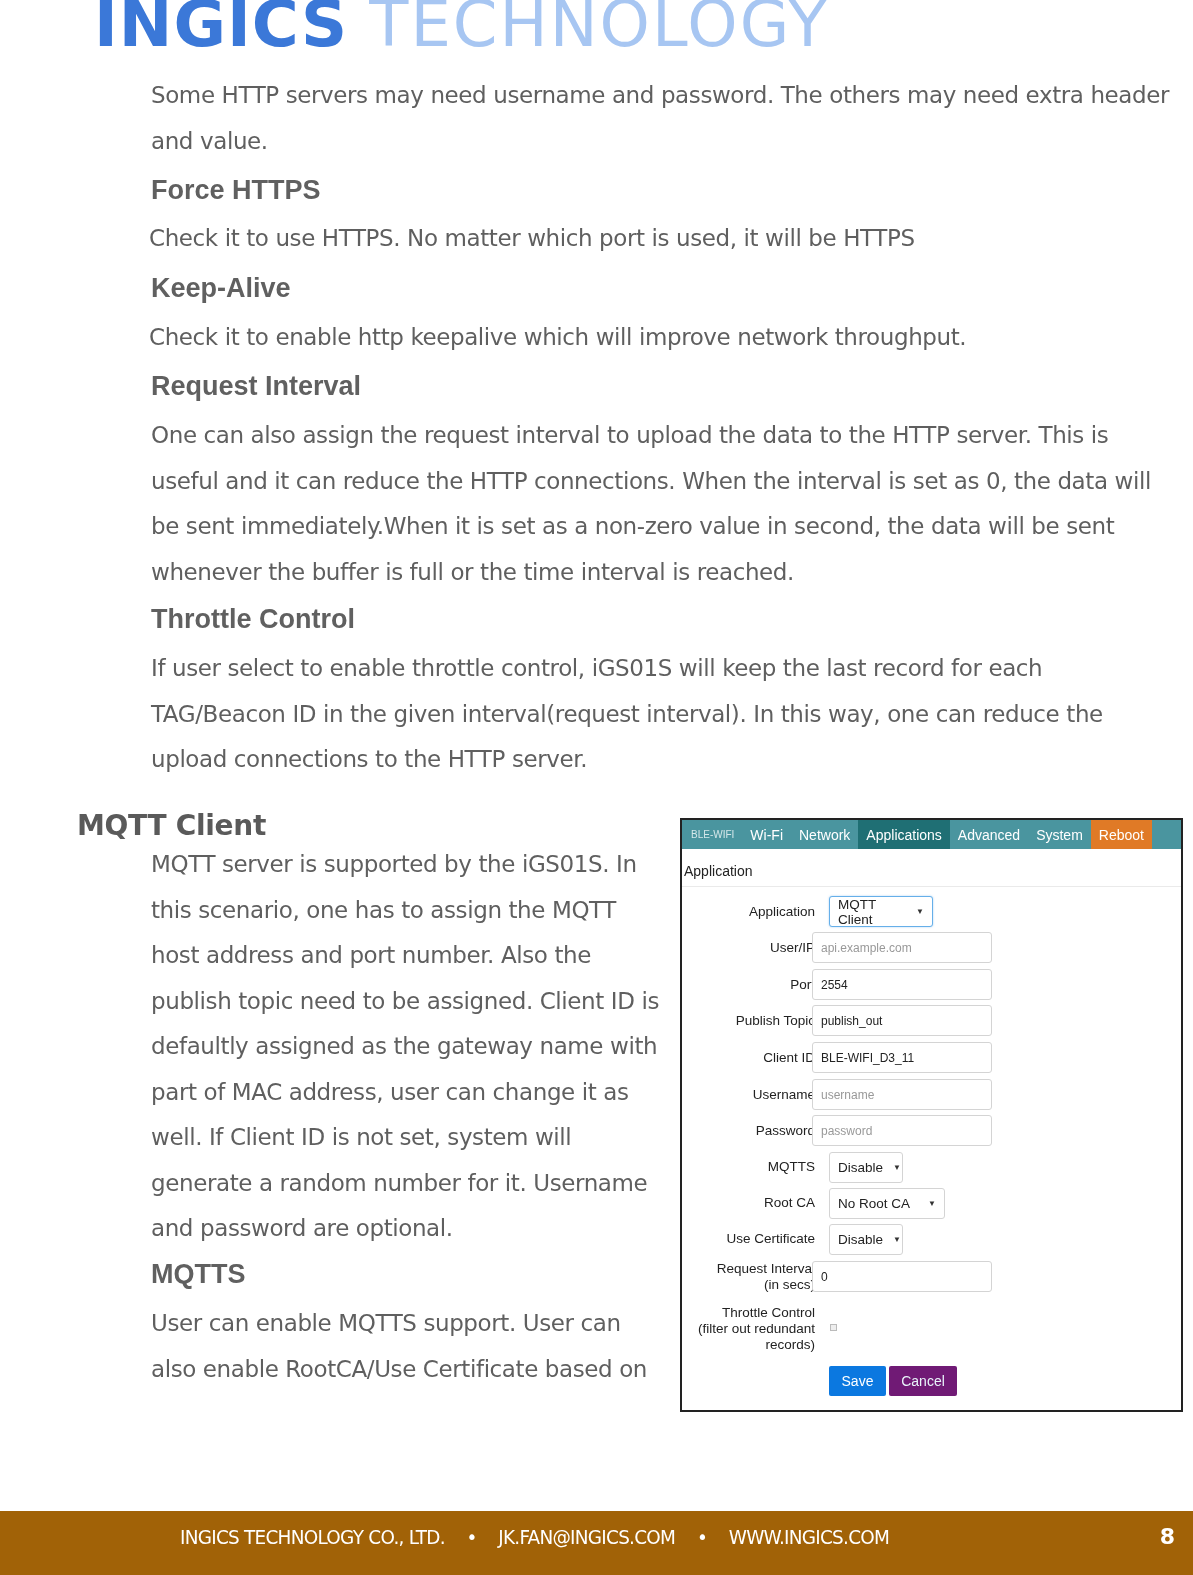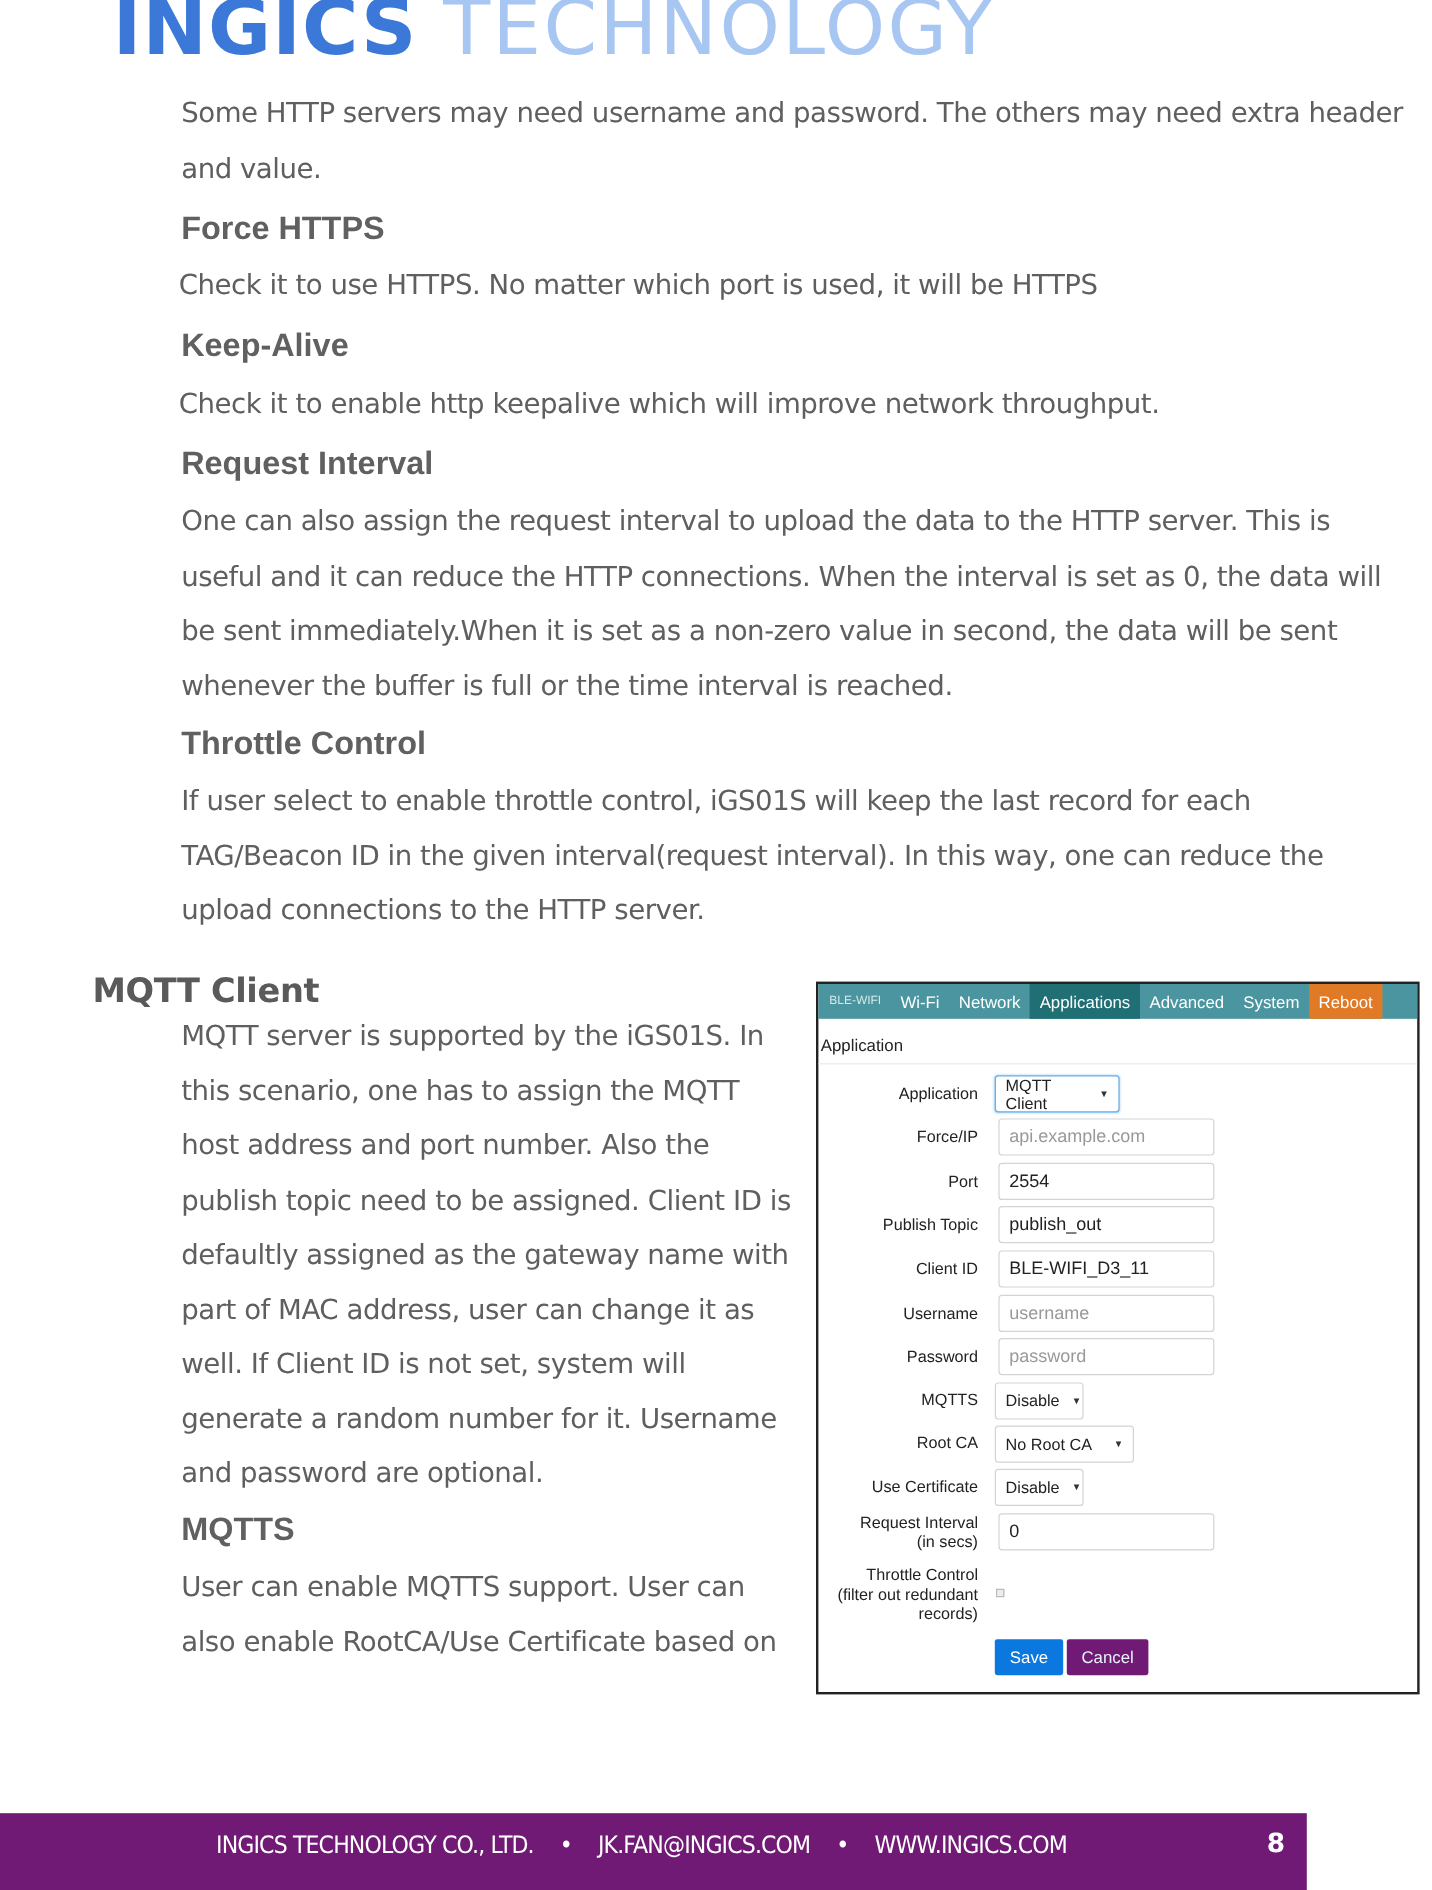--- a/index.html
+++ b/index.html
@@ -19,32 +19,32 @@
     .figure { position: absolute; left: 680px; top: 818px; width: 503px; height: 594px; border: 2px solid #222; background: #fff; font-family: "Liberation Sans", sans-serif; }
     .navbar { height: 29px; background: #4a959f; display: flex; align-items: stretch; margin: 0 0 0 0; }
     .nav-item { color: #fff; font-size: 14px; padding: 0 8px; display: flex; align-items: center; }
     .nav-item.brand { font-size: 10px; color: #d5e8ea; padding-left: 9px; padding-right: 8px; }
     .nav-item.active { background: #1f6f74; text-align: center; }
     .nav-item.reboot { background: #e07a26; }
     .section-title { font-size: 14px; color: #222; padding: 14px 0 0 2px; height: 38px; border-bottom: 1px solid #eaeaea; }
     .form { position: relative; }
     .row { position: absolute; left: 0; width: 100%; }
     .lbl { position: absolute; right: 366px; font-size: 13.5px; color: #222; text-align: right; white-space: nowrap; line-height: 16px; }
-    .inp { position: absolute; left: 150px; height: 31px; border: 1px solid #d4d4d4; border-radius: 3px; font-size: 15px; color: #222; padding: 0 8px; display: flex; align-items: center; background: #fff; }
+    .inp { position: absolute; left: 130px; height: 31px; border: 1px solid #d4d4d4; border-radius: 3px; font-size: 12px; color: #222; padding: 0 8px; display: flex; align-items: center; background: #fff; }
     .inp.ph { color: #999; }
     .inp.wide { width: 180px; }
     .sel { position: absolute; left: 147px; height: 31px; border: 1px solid #d4d4d4; border-radius: 3px; font-size: 13.5px; color: #222; padding: 0 8px; display: flex; align-items: center; justify-content: space-between; background: #fff; }
     .sel.focus { border-color: #66afe9; box-shadow: 0 0 2px rgba(102,175,233,0.6); }
     .caret { font-size: 8px; color: #333; margin-left: 10px; }
     .chk { position: absolute; left: 148px; width: 7px; height: 7px; border: 1px solid #bbb; background: #eee; }
     .btn { position: absolute; height: 30px; color: #fff; font-size: 14px; display: flex; align-items: center; justify-content: center; border-radius: 2px; }
     .btn.save { left: 147px; width: 57px; background: #0b78e0; text-align: center; }
     .btn.cancel { left: 207px; width: 68px; background: #701a75; color: #e8f4fa; }
 
-    .footer { position: absolute; left: 0; top: 1511px; width: 1089px; height: 64px; background: #701a75; color: #fff; }
+    .footer { position: absolute; left: 0; top: 1511px; width: 1193px; height: 64px; background: #a16207; color: #fff; }
     .footer-text { position: absolute; left: 180px; top: 0; height: 64px; line-height: 52px; font-size: 20px; font-family: "DejaVu Sans", sans-serif; letter-spacing: -0.8px; white-space: nowrap; transform: scaleX(0.92); transform-origin: left center; }
     .footer-text .sep { margin: 0 18px; }
     .page-num { position: absolute; right: 18px; top: 0; line-height: 52px; font-size: 22px; font-weight: bold; font-family: "DejaVu Sans", sans-serif; }
   </style>
 </head>
 <body>
 
 <div class="logo">
   <span class="bold">INGICS</span>
   <span class="light">TECHNOLOGY</span>
@@ -85,21 +85,21 @@
   <div class="form">
     <div class="row" style="top:9px;">
       <span class="lbl" style="top:8px;">Application</span>
       <div class="sel focus" style="width:104px;">
         <span>MQTT Client</span>
         <span class="caret">▼</span>
       </div>
     </div>
 
     <div class="row" style="top:45px;">
-      <span class="lbl" style="top:8px;">Force/IP</span>
+      <span class="lbl" style="top:8px;">User/IP</span>
       <div class="inp ph wide">api.example.com</div>
     </div>
 
     <div class="row" style="top:82px;">
       <span class="lbl" style="top:8px;">Port</span>
       <div class="inp wide">2554</div>
     </div>
 
     <div class="row" style="top:118px;">
       <span class="lbl" style="top:8px;">Publish Topic</span>

